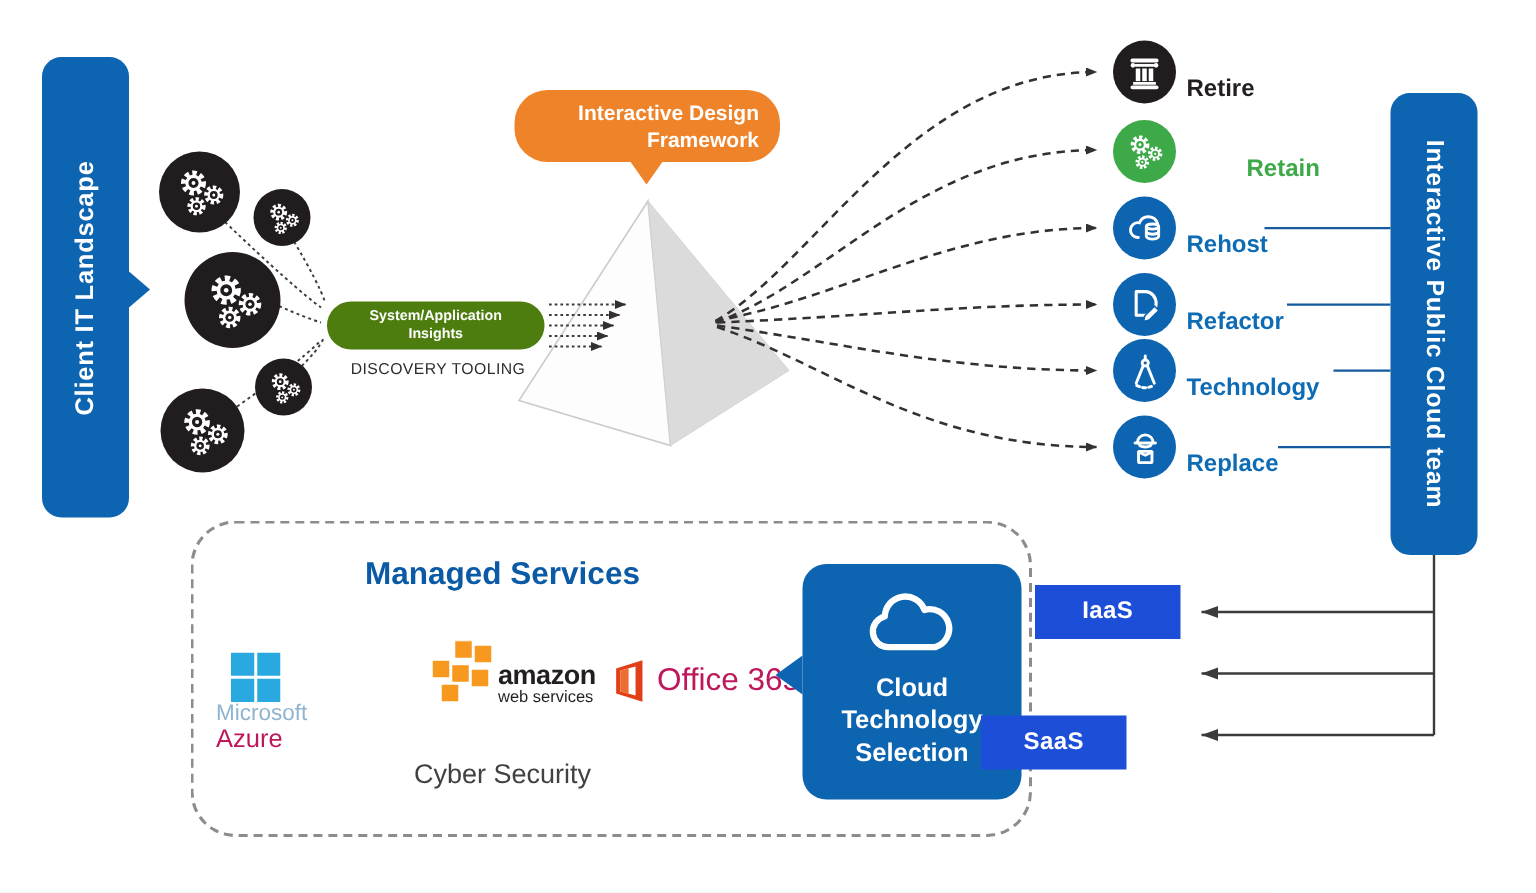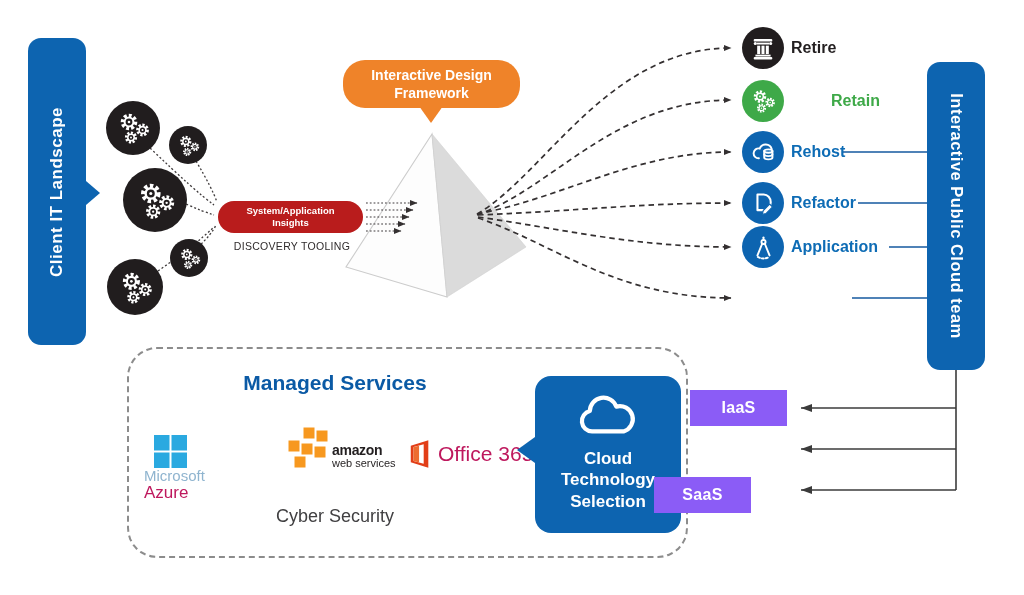--- a/index.html
+++ b/index.html
@@ -6,41 +6,41 @@
   .stage{position:relative;width:1024px;height:595px;background:#ffffff;overflow:hidden;
          font-family:"Liberation Sans", sans-serif;}
   .abs{position:absolute;}
   .bar{background:#0d64b0;border-radius:13px;}
   .vtext{position:absolute;left:50%;top:50%;white-space:nowrap;color:#fff;font-weight:bold;
          font-size:17px;letter-spacing:.5px;}
   .vtext.up{transform:translate(-50%,-50%) rotate(-90deg);}
   .vtext.down{transform:translate(-50%,-50%) rotate(90deg);}
   .tri{width:0;height:0;}
   .blkcircle{background:#211d1e;border-radius:50%;display:flex;align-items:center;justify-content:center;}
-  .pill{background:#b91c1c;border-radius:16px;color:#fff;font-weight:bold;font-size:9.5px;
+  .pill{background:#4d7c0f;border-radius:16px;color:#fff;font-weight:bold;font-size:9.5px;
         line-height:1.25;display:flex;align-items:center;justify-content:center;text-align:center;padding:2px 10px;box-sizing:border-box;}
   .caption{font-size:10.5px;font-weight:normal;color:#2f2b2c;letter-spacing:.3px;text-align:center;}
   .bubble{background:#ef8329;border-radius:22px;color:#fff;font-weight:bold;font-size:14px;line-height:1.3;
-          display:flex;align-items:center;justify-content:center;text-align:center;padding:4px 14px;box-sizing:border-box;}
-  .rrow{display:flex;align-items:center;}
+          display:flex;align-items:center;justify-content:center;text-align:right;padding:4px 14px;box-sizing:border-box;}
+  .rrow{display:flex;align-items:flex-end;}
   .rcircle{width:42px;height:42px;border-radius:50%;display:flex;align-items:center;justify-content:center;flex:0 0 auto;}
   .rlabel{font-size:16px;font-weight:bold;margin-left:7px;white-space:nowrap;}
   .c-black{color:#231f20;} .c-green{color:#3ea948;} .c-blue{color:#0e6cb5;}
   .bg-black{background:#211d1e;} .bg-green{background:#3ea948;} .bg-blue{background:#0d64b0;}
   .dashbox{border:2px dashed #8c8c8c;border-radius:30px;box-sizing:border-box;}
   .mtitle{font-size:21px;font-weight:bold;color:#0b5aa5;text-align:center;}
   .cyber{font-size:18px;color:#414042;text-align:center;}
   .cts{background:#0d64b0;border-radius:16px;display:flex;flex-direction:column;align-items:center;box-sizing:border-box;}
   .ctslabel{color:#fff;font-weight:bold;font-size:17px;line-height:1.25;text-align:center;width:120px;margin-top:10px;}
-  .svcbox{background:#8b5cf6;color:#fff;font-weight:bold;font-size:16px;display:flex;
+  .svcbox{background:#1d4ed8;color:#fff;font-weight:bold;font-size:16px;display:flex;
           align-items:center;justify-content:center;letter-spacing:.3px;}
   .vendor{display:flex;align-items:center;}
   .ms-top{font-size:15px;color:#8fb4cf;line-height:1.05;}
   .ms-bot{font-size:17px;color:#be185d;line-height:1.1;}
-  .amz-top{font-size:14px;font-weight:bold;color:#231f20;line-height:1;letter-spacing:-.3px;}
+  .amz-top{font-size:18px;font-weight:bold;color:#231f20;line-height:1;letter-spacing:-.3px;}
   .amz-bot{font-size:11px;color:#231f20;line-height:1.1;}
   .off-text{font-size:21px;color:#be185d;margin-left:6px;white-space:nowrap;}
 </style>
 </head>
 <body>
 
 <div class="stage">
 
   <svg class="abs" style="left:0;top:0;" width="1024" height="595" viewBox="0 0 1024 595">
     <defs>
@@ -225,21 +225,29 @@
         </svg>
     </div>
     <span class="rlabel c-blue">Refactor</span>
   </div>
   <div class="abs rrow" style="left:742px;top:226px;">
     <div class="rcircle bg-blue">
       <svg width="29" height="29">
           <use href="#icon-compass"></use>
         </svg>
     </div>
-    <span class="rlabel c-blue">Application</span>
+    <span class="rlabel c-blue">Technology</span>
+  </div>
+  <div class="abs rrow" style="left:742px;top:277px;">
+    <div class="rcircle bg-blue">
+      <svg width="29" height="29">
+          <use href="#icon-workerbox"></use>
+        </svg>
+    </div>
+    <span class="rlabel c-blue">Replace</span>
   </div>
 
   <div class="abs bar" style="left:927px;top:62px;width:58px;height:308px;">
     <span class="vtext down" style="font-size:16.5px;">Interactive Public Cloud team</span>
   </div>
 
   <div class="abs dashbox" style="left:127px;top:347px;width:561px;height:211px;"></div>
   <div class="abs mtitle" style="left:200px;top:371px;width:270px;">Managed Services</div>
 
   <div class="abs vendor" style="left:136px;top:435px;flex-direction:column;">

